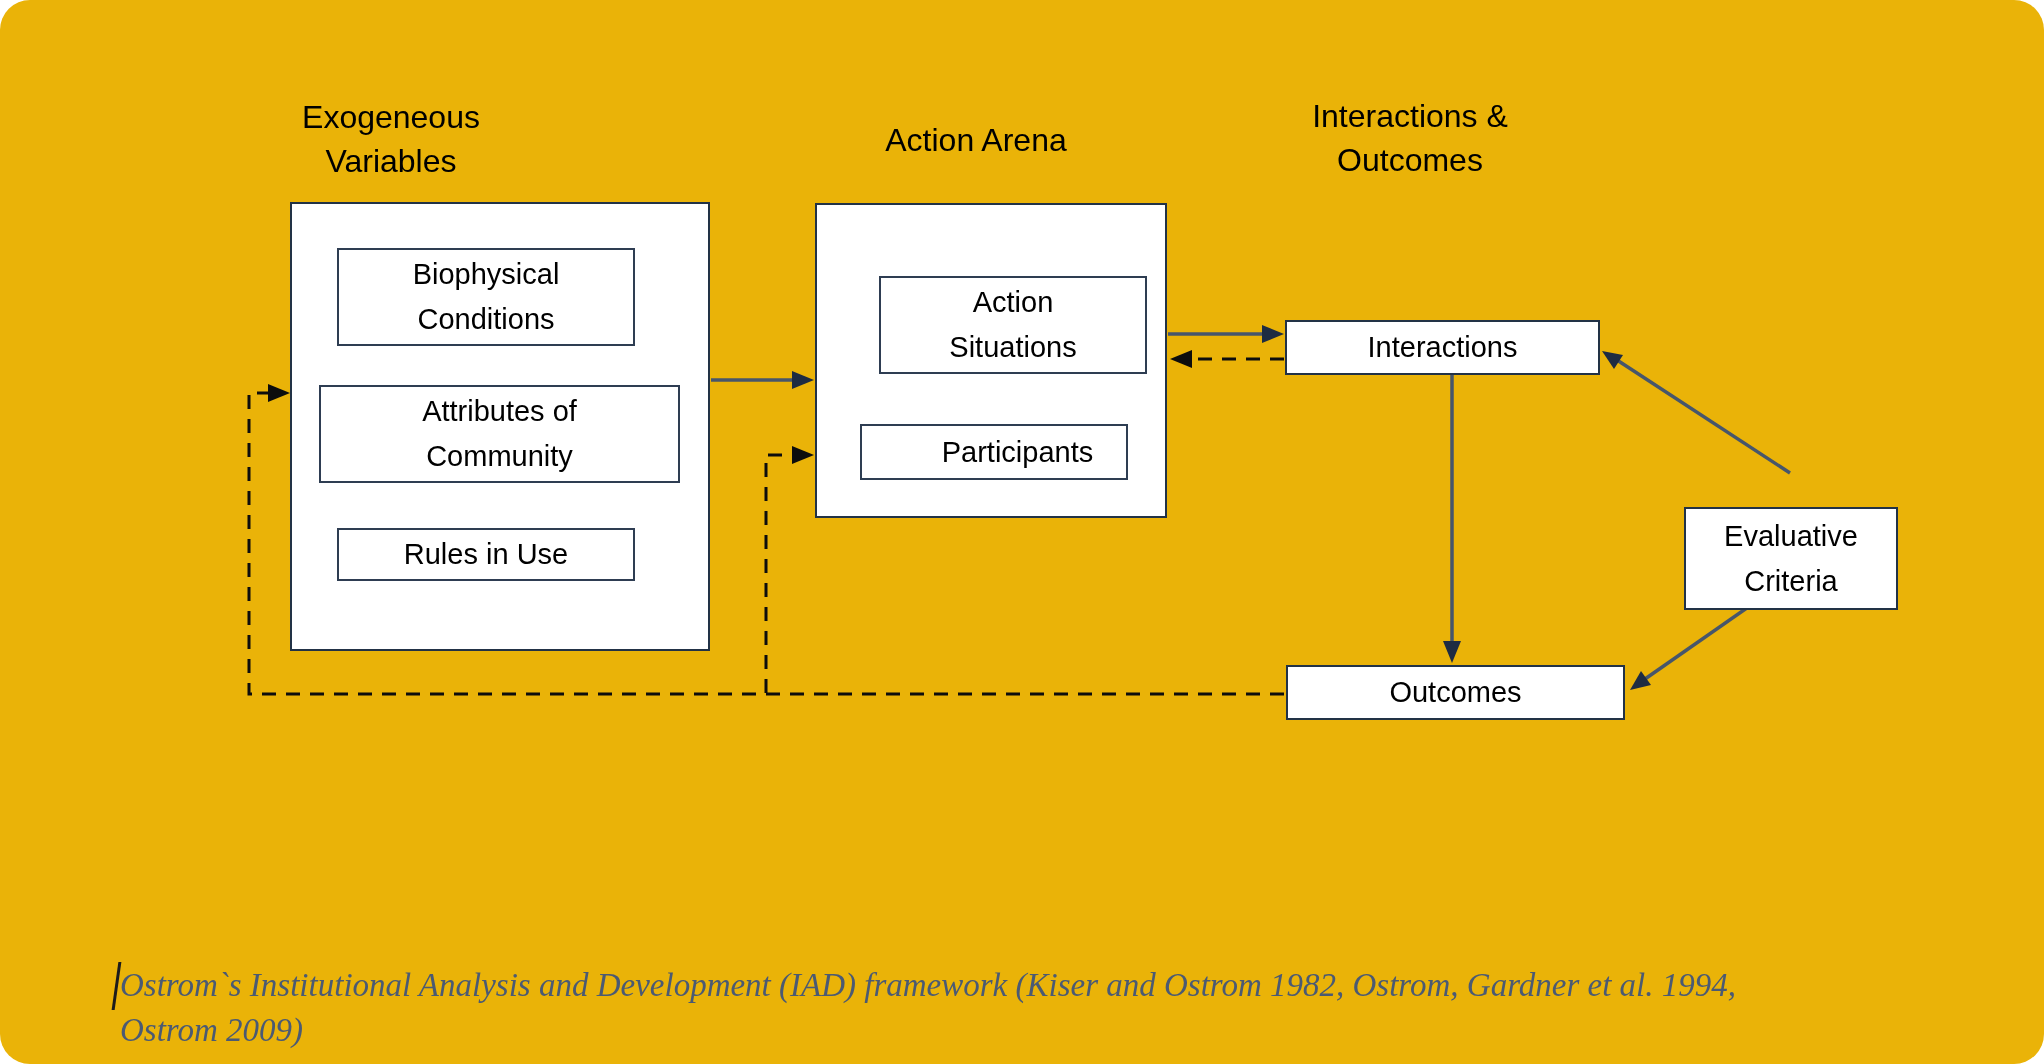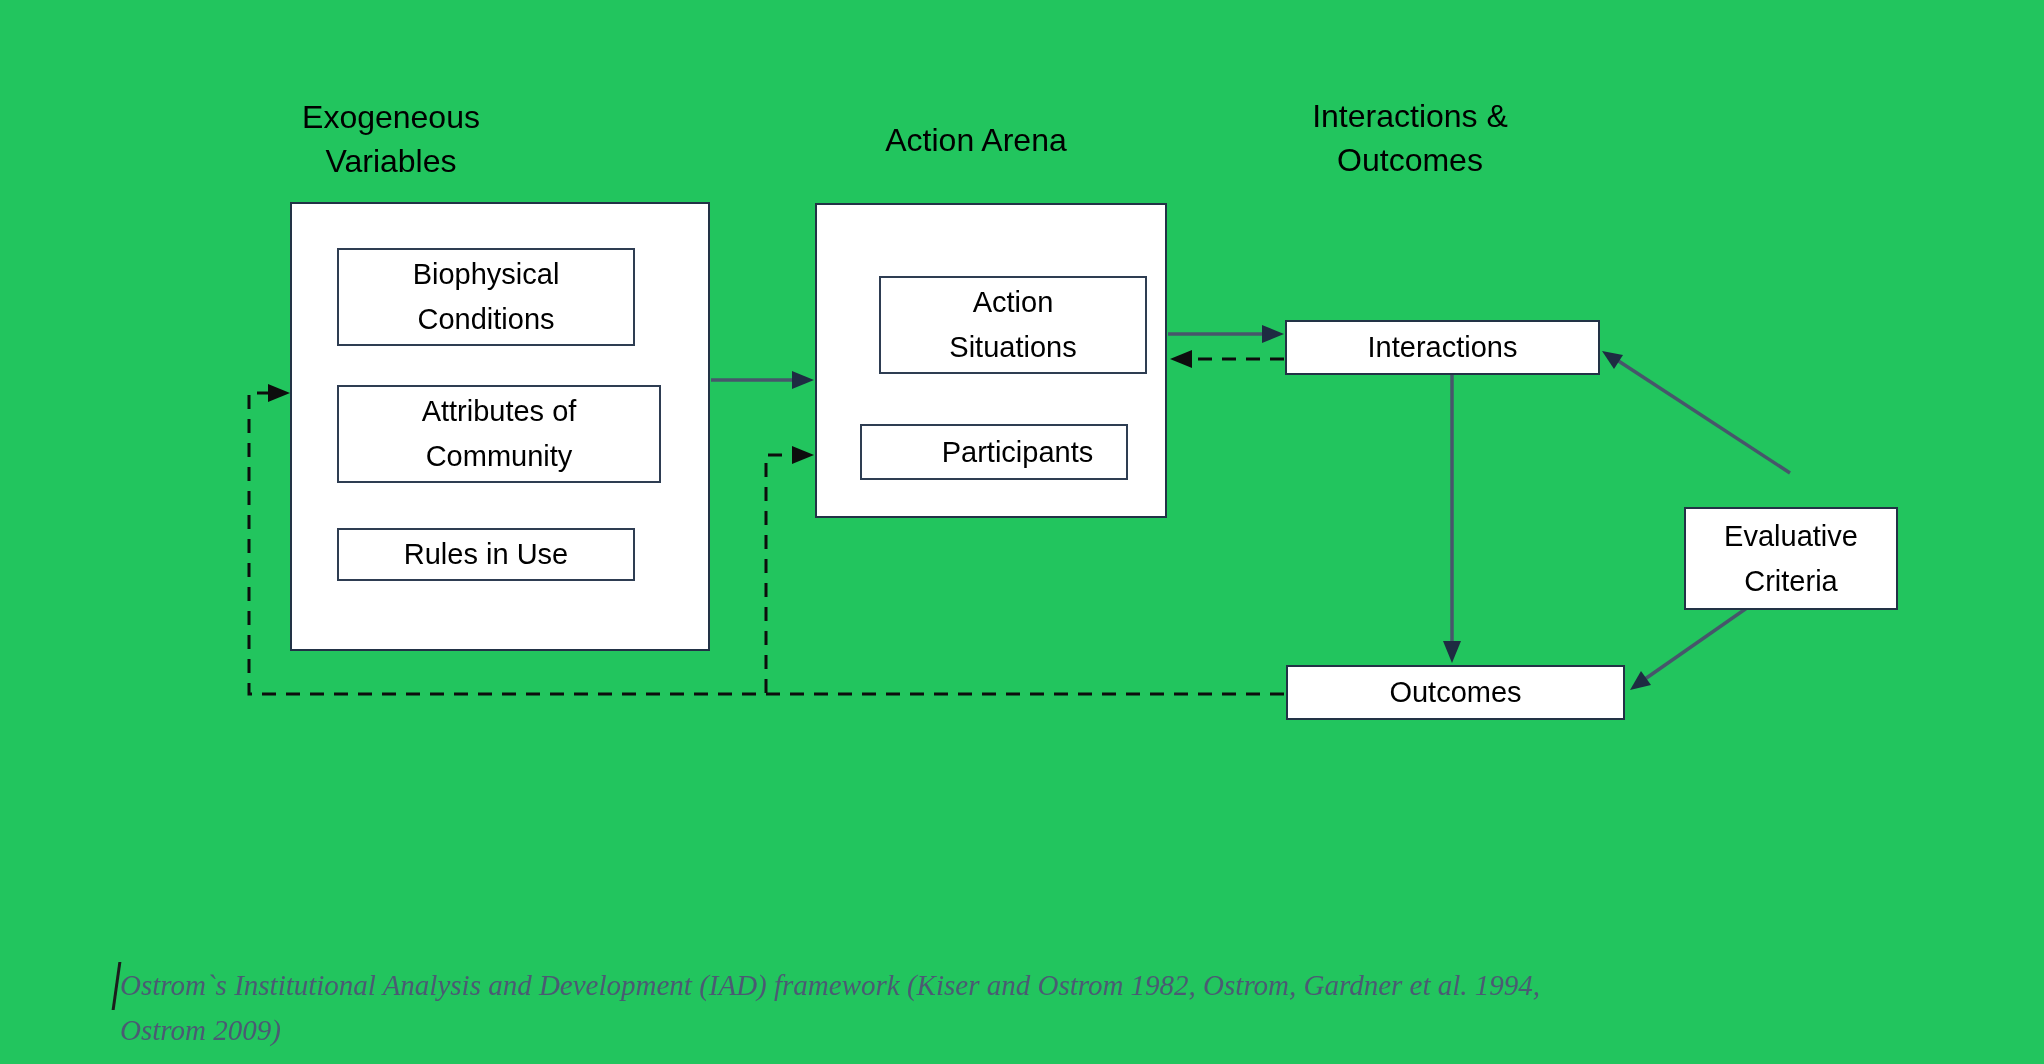--- a/index.html
+++ b/index.html
@@ -6,22 +6,22 @@
     --outerBorder:#223246;
     --innerBorder:#2e3d52;
     --solidLine:#47566b;
     --arrowHead:#1e2c42;
     --dashedLine:#0d0d0d;
     --captionColor:#4b5a73;
     --textColor:#000000;
   }
   html,body{margin:0;padding:0;background:#ffffff;}
   #stage{
-    position:relative;width:2044px;height:1064px;background:#22c55e;overflow:hidden;
-    font-family:"Liberation Sans", sans-serif;color:var(--textColor);
+    position:relative;width:2044px;height:1064px;background:#eab308;overflow:hidden;
+    font-family:"Liberation Sans", sans-serif;color:var(--textColor);border-radius:30px;
   }
   .heading{
     position:absolute;text-align:center;font-size:32px;line-height:44px;
     white-space:pre-line;color:var(--textColor);
   }
   .obox{
     position:absolute;background:#ffffff;border:2px solid var(--outerBorder);
     box-sizing:border-box;
   }
   .ibox{
@@ -31,21 +31,21 @@
   }
   #connector-layer{position:absolute;left:0;top:0;z-index:0;}
   .obox,.ibox,.heading{z-index:2;}
   .solid-line{stroke:var(--solidLine);stroke-width:3.5;fill:none;}
   .solid-head{fill:var(--arrowHead);stroke:none;}
   .dashed-line{stroke:var(--dashedLine);stroke-width:3;fill:none;stroke-dasharray:14 10;}
   .dashed-head{fill:var(--dashedLine);stroke:none;}
   #caption{
     position:absolute;left:120px;top:963px;width:1820px;
     font-family:"Liberation Serif", serif;font-style:italic;
-    font-size:29px;line-height:45px;color:var(--captionColor);
+    font-size:33px;line-height:45px;color:var(--captionColor);
     white-space:pre-line;z-index:2;
   }
   #text-cursor{
     position:absolute;left:115px;top:962px;width:3px;height:48px;
     background:#1c1c1c;transform:skewX(-8deg);z-index:3;
   }
 </style>
 </head>
 <body>
 
@@ -96,21 +96,21 @@
 
   <div class="heading" style="left:241px;top:95px;width:300px;">Exogeneous
 Variables</div>
   <div class="heading" style="left:826px;top:118px;width:300px;">Action Arena</div>
   <div class="heading" style="left:1260px;top:94px;width:300px;">Interactions &amp;
 Outcomes</div>
 
   <div class="obox" style="left:290px;top:202px;width:420px;height:449px;"></div>
   <div class="ibox" style="left:337px;top:248px;width:298px;height:98px;">Biophysical
 Conditions</div>
-  <div class="ibox" style="left:337px;top:385px;width:324px;height:98px;">Attributes of
+  <div class="ibox" style="left:319px;top:385px;width:361px;height:98px;">Attributes of
 Community</div>
   <div class="ibox" style="left:337px;top:528px;width:298px;height:53px;">Rules in Use</div>
 
   <div class="obox" style="left:815px;top:203px;width:352px;height:315px;"></div>
   <div class="ibox" style="left:879px;top:276px;width:268px;height:98px;">Action
 Situations</div>
   <div class="ibox" style="left:860px;top:424px;width:268px;height:56px;padding-left:47px;">Participants</div>
 
   <div class="ibox" style="left:1285px;top:320px;width:315px;height:55px;border-color:var(--outerBorder);">Interactions</div>
   <div class="ibox" style="left:1286px;top:665px;width:339px;height:55px;border-color:var(--outerBorder);">Outcomes</div>

